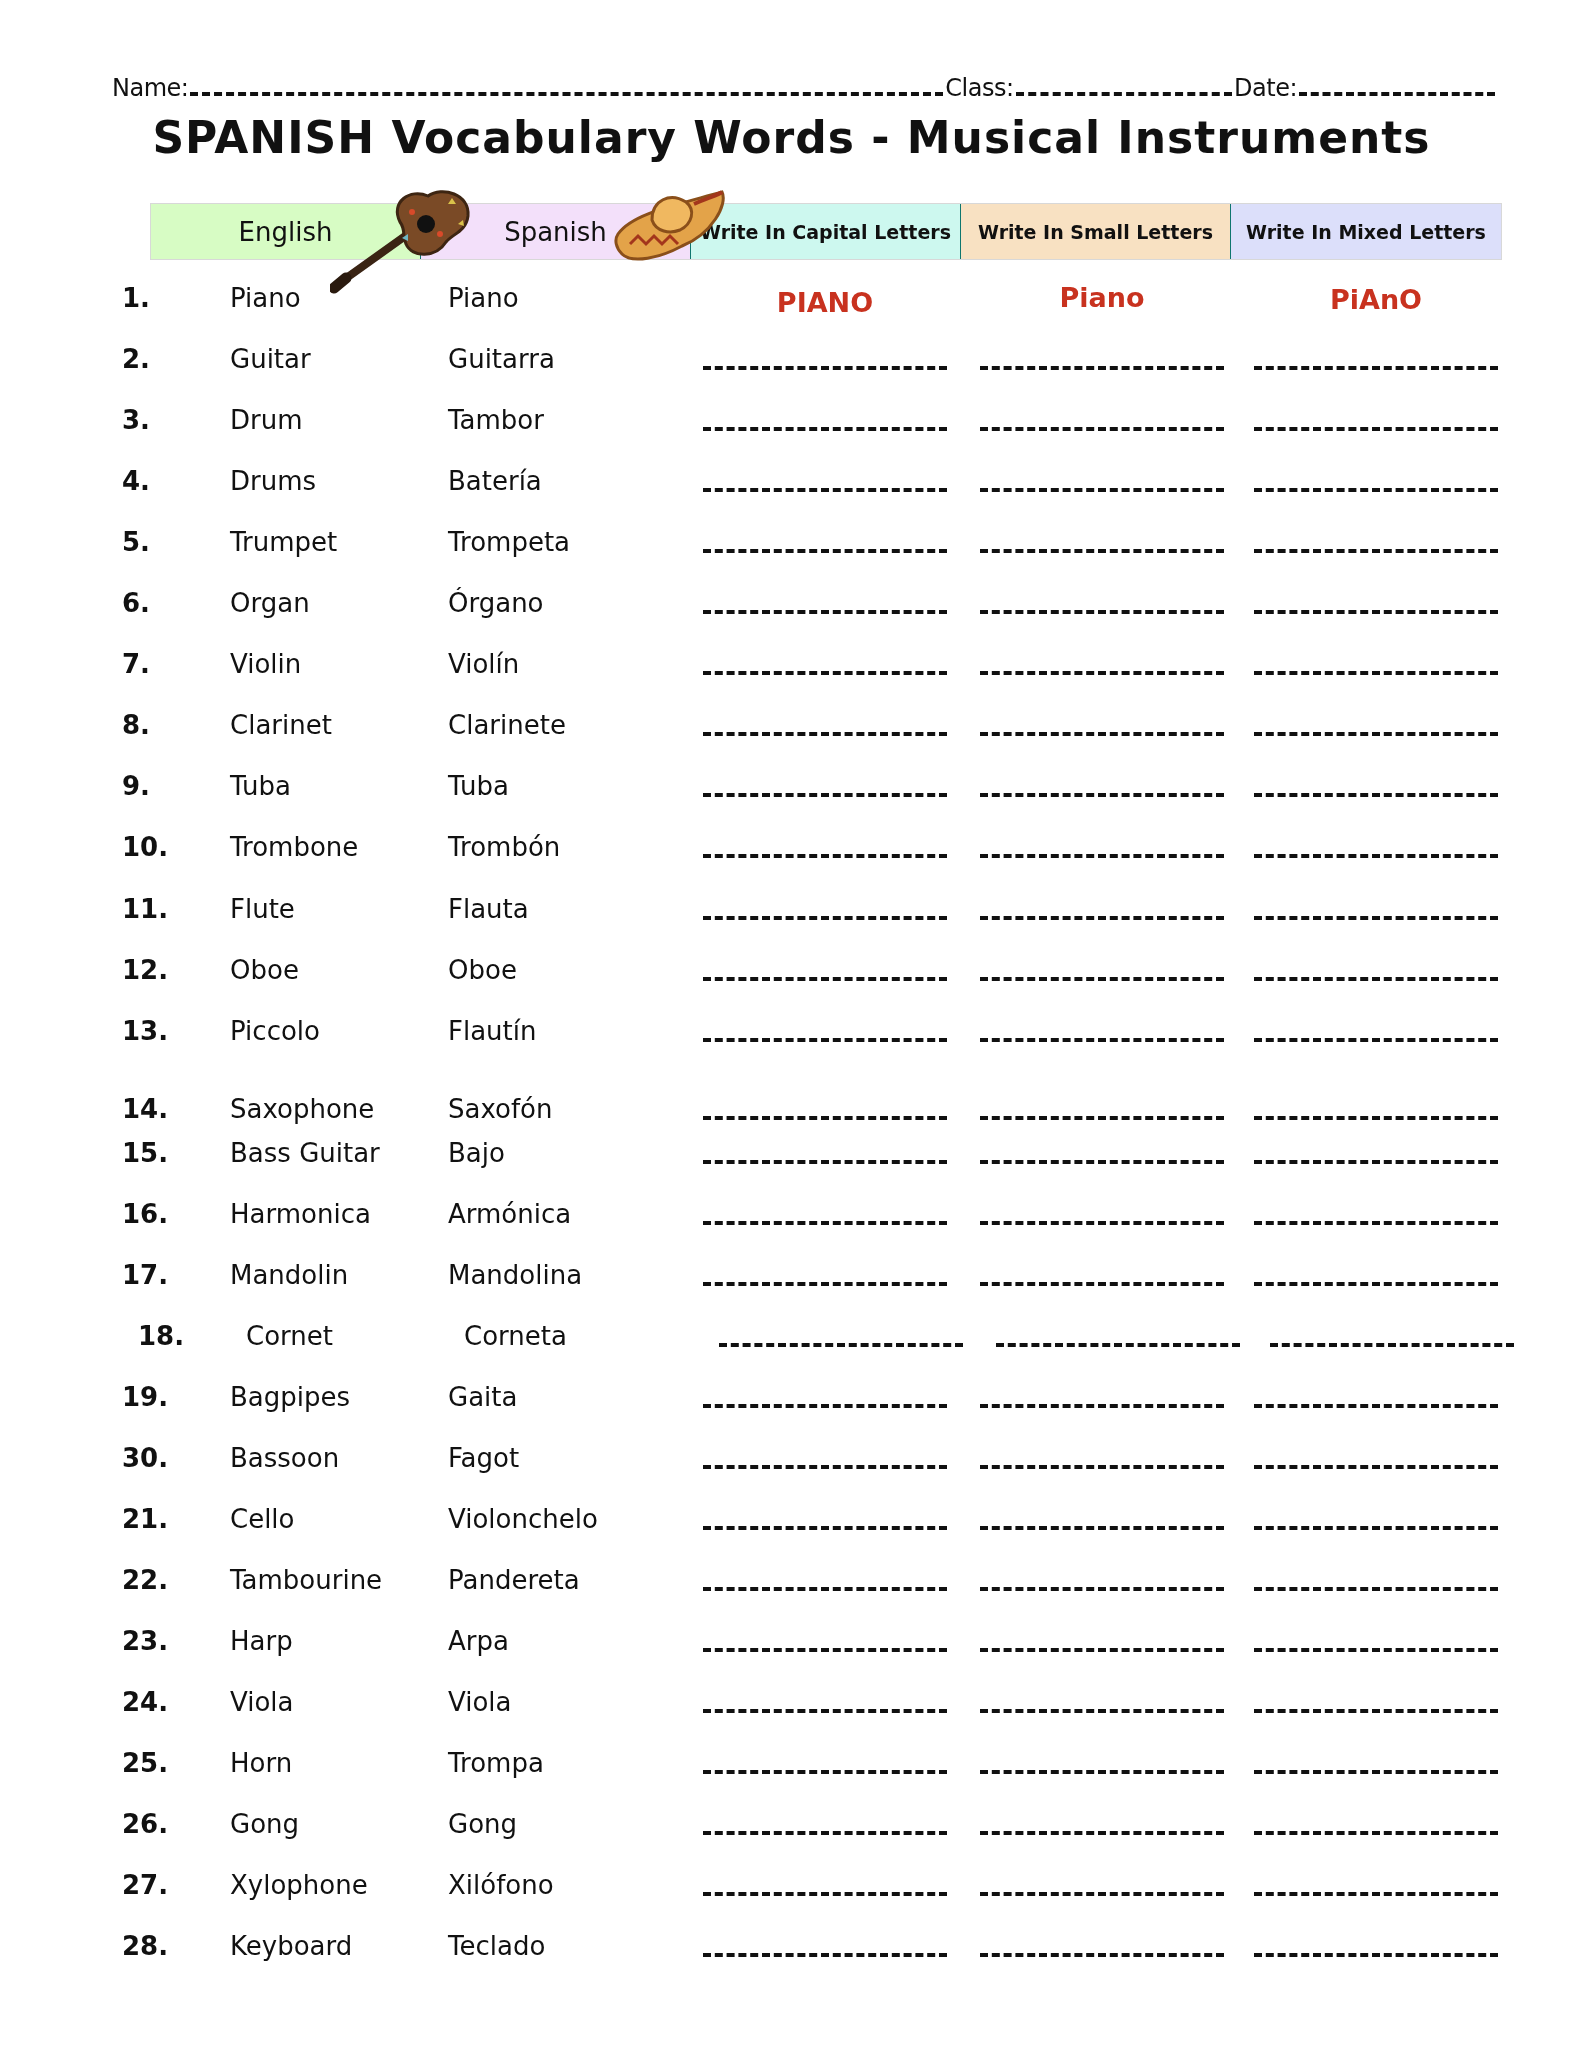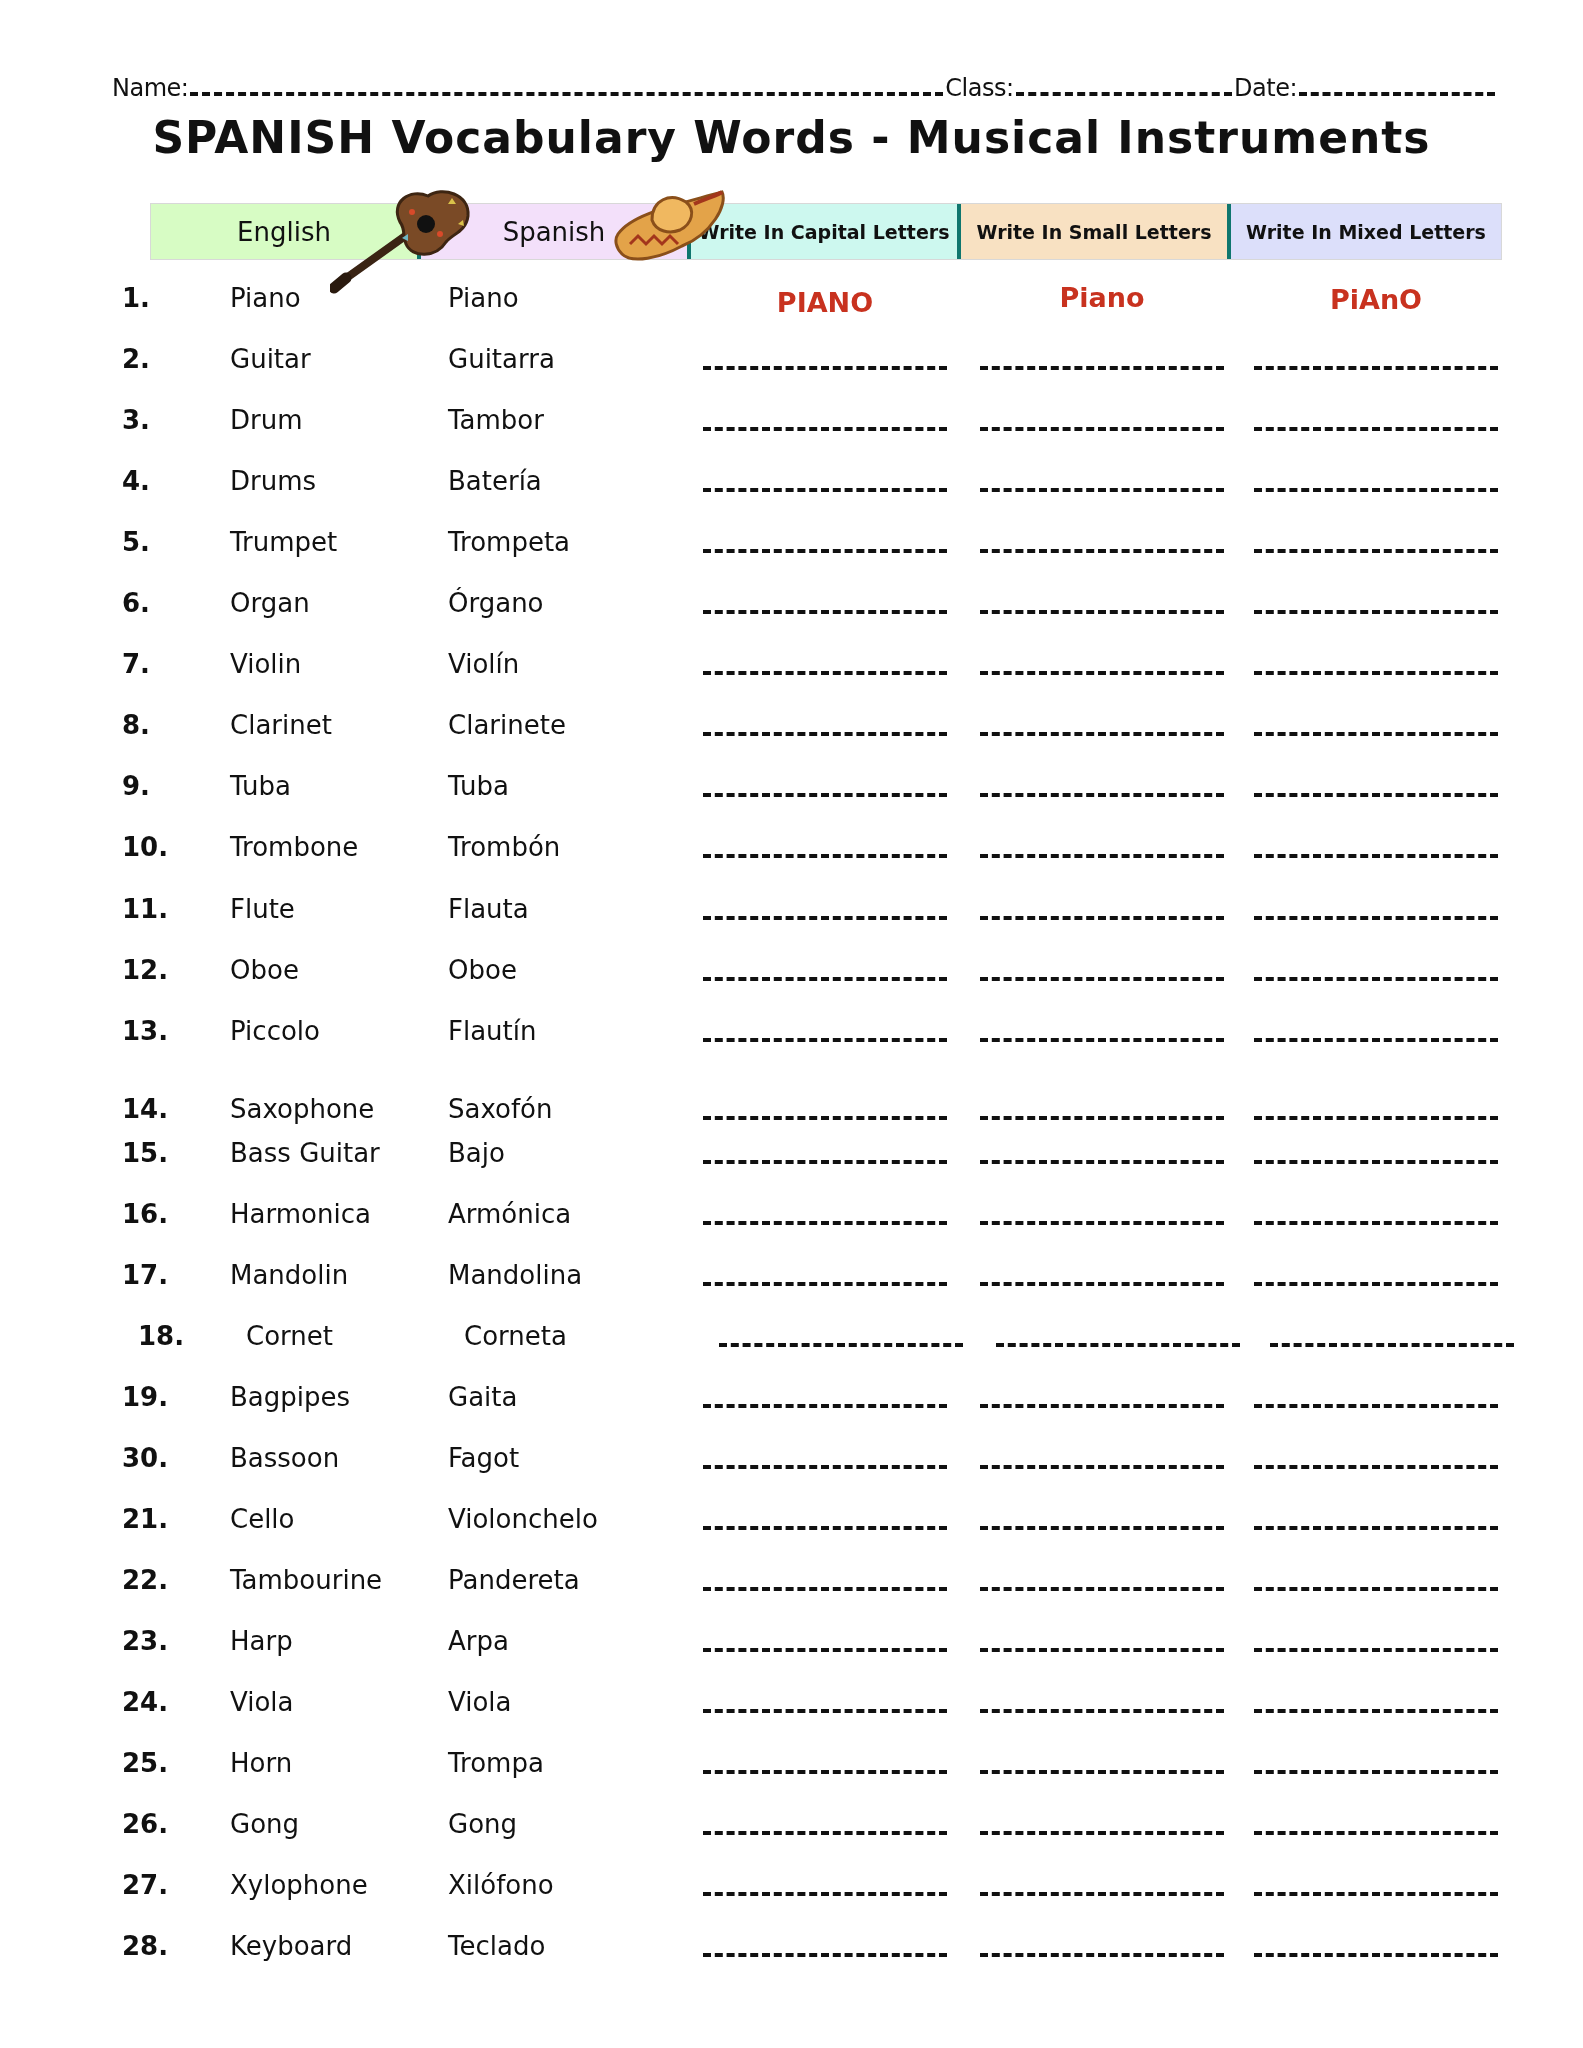--- a/index.html
+++ b/index.html
@@ -14,21 +14,21 @@
   .blank.name { flex: 7.3; }
   .blank.cls { flex: 2.1; }
   .blank.date { flex: 1.9; }
 
   .title { position: absolute; left: 0; right: 0; top: 112px; text-align: center;
            font-size: 44px; font-weight: bold; letter-spacing: 1px; }
 
   .header-bar { position: absolute; left: 150px; top: 203px; width: 1350px; height: 55px;
                 display: flex; border: 1px solid #d8d8d8; }
   .hcell { height: 55px; display: flex; align-items: center; justify-content: center;
-           font-size: 26px; box-sizing: border-box; border-right: 4px solid #0f766e; }
+           font-size: 26px; box-sizing: border-box; border-right: 1px solid #0f766e; }
   .hcell.small { font-size: 19px; font-weight: bold; }
   .hcell:last-child { border-right: none; }
 
   .deco { position: absolute; }
 
   .rows { position: absolute; left: 0; top: 0; width: 100%; }
   .row { position: absolute; left: 0; width: 100%; height: 40px; font-size: 26px; }
   .num { position: absolute; left: 122px; font-weight: bold; }
   .eng { position: absolute; left: 230px; }
   .spa { position: absolute; left: 448px; }

